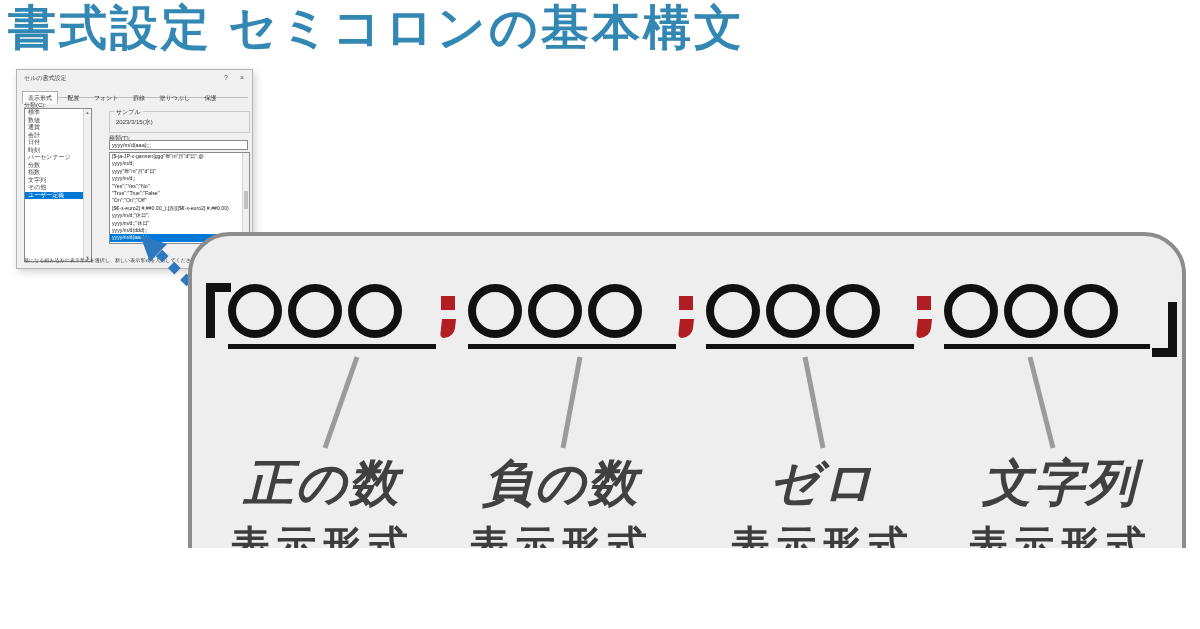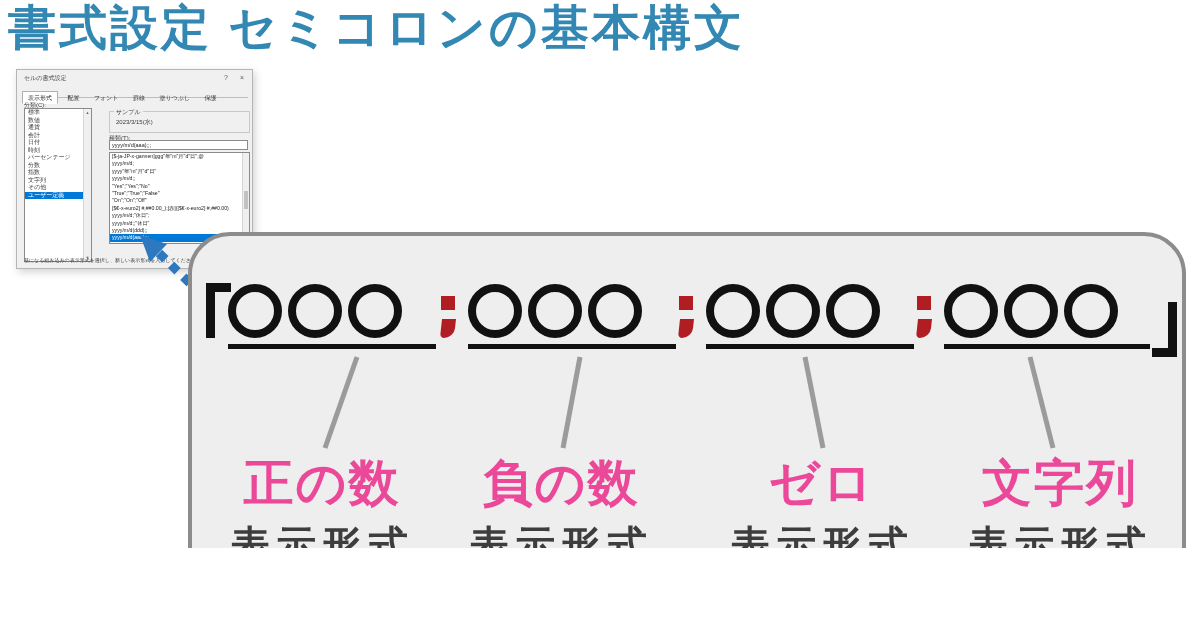--- a/index.html
+++ b/index.html
@@ -59,21 +59,21 @@
                 display:flex;gap:6px;align-items:flex-start;box-sizing:content-box;z-index:4;}
   .circle{width:54px;height:54px;border:8px solid #111;border-radius:50%;box-sizing:border-box;}
   .semi{position:absolute;top:296px;width:15px;z-index:4;}
   .semi .dot{width:14px;height:14px;background:#b01e24;}
   .semi .tail{width:14px;height:19px;background:#b01e24;margin-top:9px;
               border-radius:0 0 10px 4px;transform:skewX(-6deg);}
 
   .lines-layer{position:absolute;left:0;top:0;z-index:4;pointer-events:none;}
 
   .label-main{position:absolute;top:450px;transform:translateX(-50%);font-size:50px;font-weight:700;
-              color:#ec4899;letter-spacing:2px;white-space:nowrap;z-index:4;}
+              color:#404040;letter-spacing:2px;white-space:nowrap;z-index:4;font-style:italic;}
   .label-sub{position:absolute;top:518px;transform:translateX(-50%);font-size:40px;font-weight:700;
              color:#3d3d3d;letter-spacing:6px;white-space:nowrap;z-index:4;}
 </style>
 </head>
 <body>
 
 <div id="canvas">
 
   <h1 class="page-title">書式設定 セミコロンの基本構文</h1>
 

